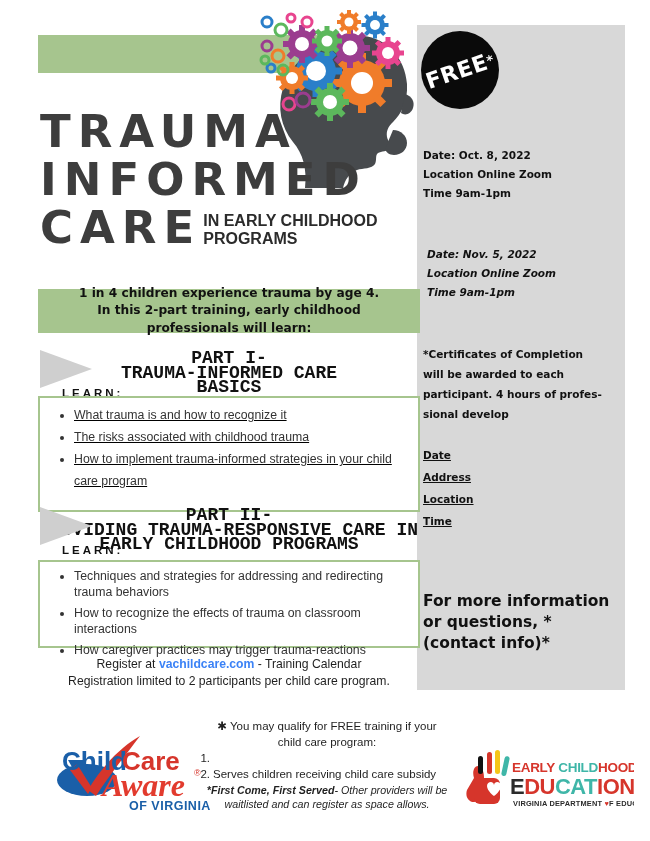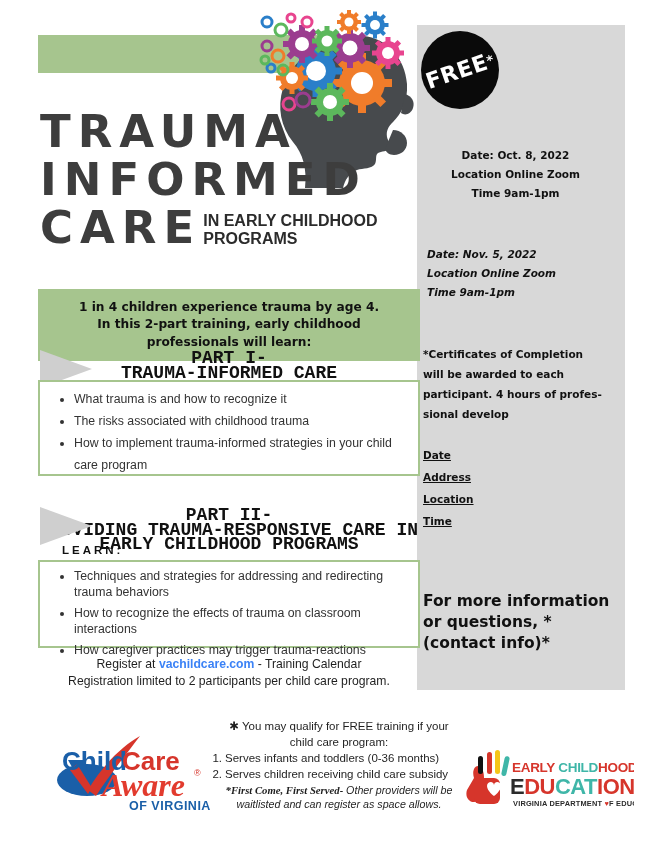--- a/index.html
+++ b/index.html
@@ -45,21 +45,21 @@
   .side-block {
     position: absolute;
     left: 423px;
     color: #111;
     font-weight: bold;
     font-size: 10.5px;
     font-family: "DejaVu Sans", sans-serif;
     line-height: 19px;
     width: 185px;
   }
-  .side-block.s1 { top: 146px; text-align: center; }
+  .side-block.s1 { top: 146px; }
   .side-block.s2 { top: 245px; left: 427px; font-style: italic; }
   .side-block.note { top: 344px; line-height: 20px; width: 180px; }
   .side-block.fields { top: 444px; line-height: 22px; text-decoration: underline; }
   .side-block.contact {
     top: 591px; font-size: 15.5px; line-height: 21px; width: 190px;
   }
 
   
   .topbar {
     position: absolute;
@@ -91,21 +91,21 @@
     line-height: 18px;
     letter-spacing: 0px;
     padding-bottom: 4px;
     margin-left: 2px;
   }
 
   
   .intro {
     position: absolute;
     left: 38px; top: 289px;
-    width: 382px; height: 72px;
+    width: 382px; height: 44px;
     background: #a6c58e;
     display: flex; flex-direction: column;
     align-items: center; justify-content: center;
     color: #111;
     font-family: "DejaVu Sans", sans-serif;
     font-weight: bold;
     font-size: 12.2px;
     line-height: 17.5px;
     text-align: center;
   }
@@ -156,21 +156,21 @@
     margin: 0; padding: 6px 10px 6px 34px;
     list-style: disc;
   }
   .bullets li {
     color: #333;
     font-family: "Liberation Sans", sans-serif;
     font-size: 12.3px;
     line-height: 22px;
     margin: 0;
   }
-  .b1 { top: 380px; height: 96px; }
+  .b1 { top: 396px; height: 116px; text-decoration: underline; }
   .b2 { top: 560px; height: 88px; }
   .b2 ul li { line-height: 16px; margin-bottom: 5px; }
 
   
   .register {
     position: absolute;
     left: 38px; top: 656px;
     width: 382px;
     text-align: center;
     color: #1f1f1f;
@@ -183,26 +183,25 @@
   
   .footer-note {
     position: absolute;
     left: 196px; top: 718px;
     width: 262px;
     text-align: center;
     color: #1f1f1f;
     font-family: "Liberation Sans", sans-serif;
     font-size: 11.5px;
     line-height: 16px;
-    margin-left: 12px;
   }
   .footer-note .ol-row { display: flex; text-align: left; }
   .footer-note .ol-num { width: 14px; flex: none; text-align: right; padding-right: 3px; }
   .footer-note .fine { font-style: italic; font-size: 10.7px; line-height: 13.5px; margin-top: 2px; }
-  .footer-note .fine b { font-style: italic; font-family: Liberation Serif, serif; }
+  .footer-note .fine b { font-style: italic; }
 
   
   .logo-cca { position: absolute; left: 44px; top: 728px; width: 168px; height: 88px; }
   .logo-vdoe { position: absolute; left: 466px; top: 748px; width: 168px; height: 68px; }
 </style>
 </head>
 <body>
 
 <div class="page">
 
@@ -480,21 +479,20 @@
       <span>Register at </span><span class="link">vachildcare.com</span><span> - Training Calendar</span>
     </div>
     <div>Registration limited to 2 participants per child care program.</div>
   </div>
 
   <div class="footer-note">
     <div>✱ You may qualify for FREE training if your</div>
     <div>child care program:</div>
     <div class="ol-row">
       <span class="ol-num">1.</span>
-      <span>Serves infants and toddlers (0-36 months)</span>
     </div>
     <div class="ol-row">
       <span class="ol-num">2.</span>
       <span>Serves children receiving child care subsidy</span>
     </div>
     <div class="fine">
       <b>*First Come, First Served</b><span>- Other providers will be waitlisted and can register as space allows.</span>
     </div>
   </div>
 

